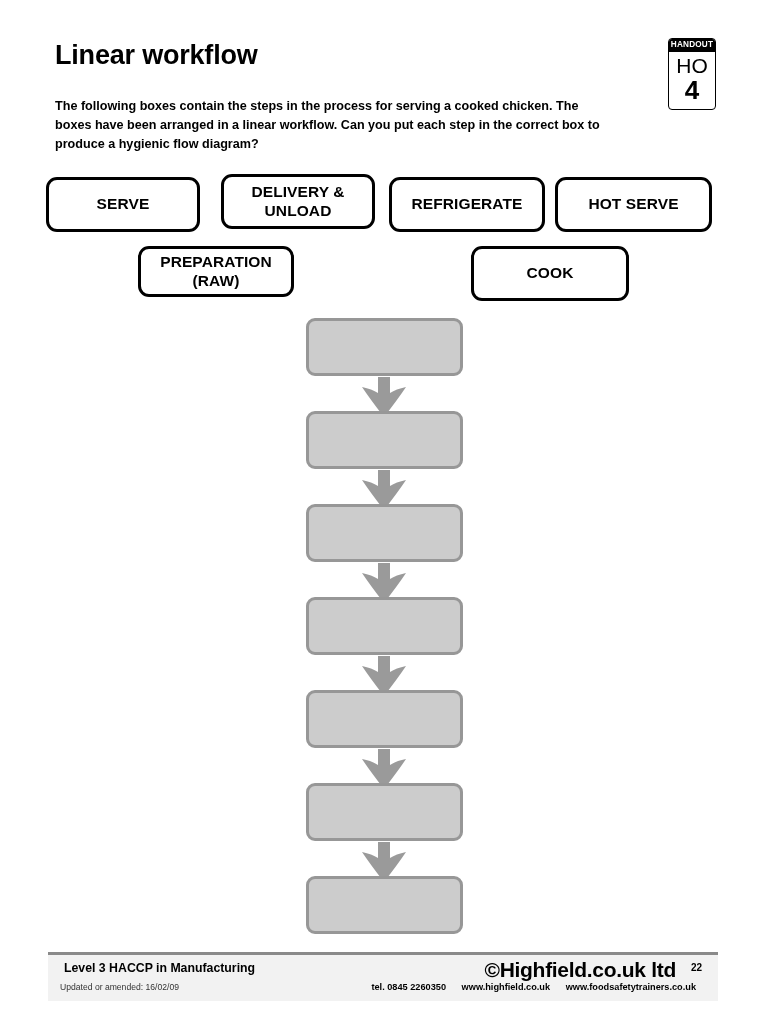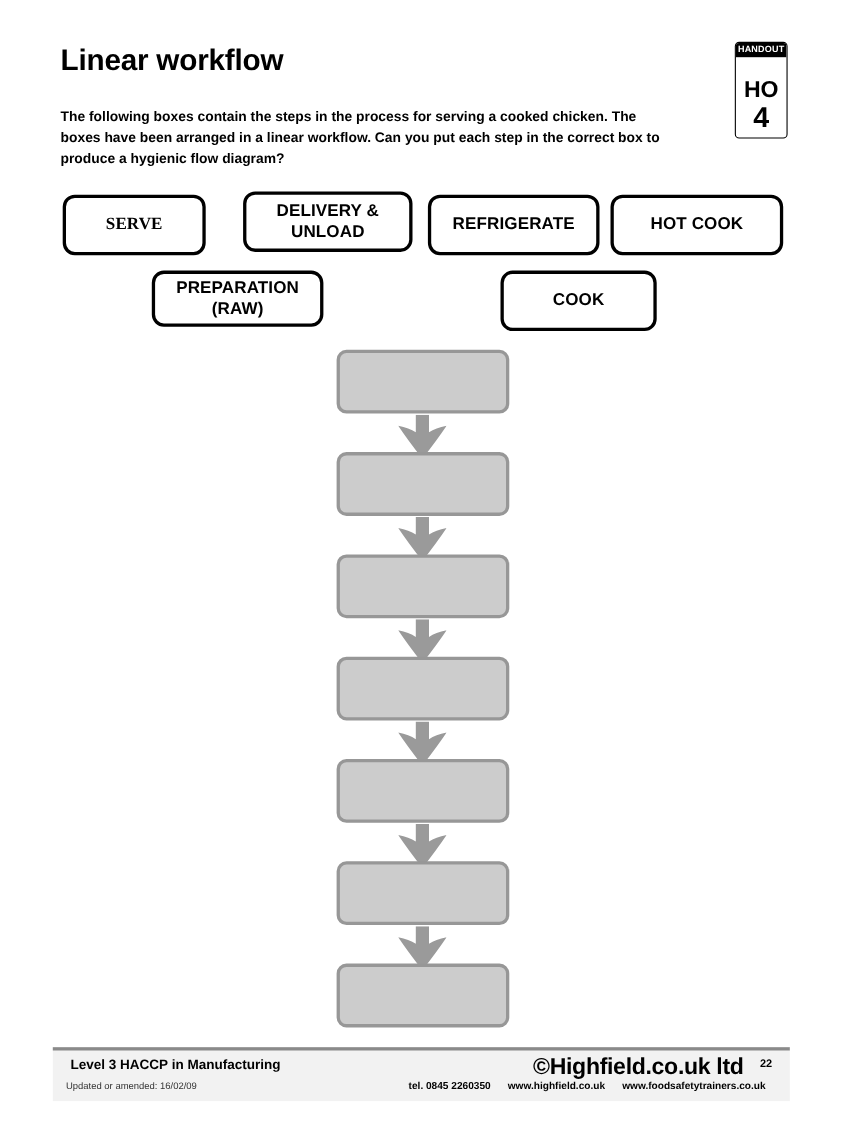--- a/index.html
+++ b/index.html
@@ -60,24 +60,24 @@
     background: #000000;
     color: #ffffff;
     font-size: 8.2px;
     font-weight: bold;
     letter-spacing: 0.2px;
     padding: 2px 0 2.5px 0;
     line-height: 1;
   }
   .handout-badge-code {
     font-size: 21px;
-    font-weight: bold;
+    font-weight: normal;
     color: #000000;
     line-height: 1.05;
-    padding-top: 19px;
+    padding-top: 3px;
   }
   .handout-badge-num {
     font-size: 26px;
     font-weight: bold;
     color: #000000;
     line-height: 1.0;
     padding-bottom: 6px;
   }
 
   
@@ -182,32 +182,32 @@
   <div class="page-title">Linear workflow</div>
 
   <div class="intro-text">The following boxes contain the steps in the process for serving a cooked chicken.  The boxes have been arranged in a linear workflow.  Can you put each step in the correct box to produce a hygienic flow diagram?</div>
 
   <div class="handout-badge">
     <div class="handout-badge-top">HANDOUT</div>
     <div class="handout-badge-code">HO</div>
     <div class="handout-badge-num">4</div>
   </div>
 
-  <div class="label-box" style="left:57px;  top:177px; width:130px; height:55px;font-family:Liberation Serif, serif;">SERVE</div>
+  <div class="label-box" style="left:46px;  top:177px; width:154px; height:55px;">SERVE</div>
 
   <div class="label-box" style="left:221px; top:174px; width:154px; height:55px;">DELIVERY &amp; UNLOAD</div>
 
   <div class="label-box" style="left:389px; top:177px; width:156px; height:55px;">REFRIGERATE</div>
 
-  <div class="label-box" style="left:555px; top:177px; width:157px; height:55px;">HOT COOK</div>
+  <div class="label-box" style="left:555px; top:177px; width:157px; height:55px;">HOT SERVE</div>
 
   <div class="label-box" style="left:138px; top:246px; width:156px; height:51px;">PREPARATION (RAW)</div>
 
 
-  <div class="label-box" style="left:455px; top:246px; width:142px; height:55px;">COOK</div>
+  <div class="label-box" style="left:471px; top:246px; width:158px; height:55px;">COOK</div>
 
   <div class="flow-box" style="top:318px;"></div>
 
   <div class="flow-arrow" style="top:377px;">
     <svg width="44" height="40" viewBox="0 0 44 40">
       <path d="M16 0 L28 0 L28 16 Q34 12 44 10 Q36 22 22 40 Q8 22 0 10 Q10 12 16 16 Z" fill="#9a9a9a"></path>
     </svg>
   </div>
 
   <div class="flow-box" style="top:411px;"></div>

